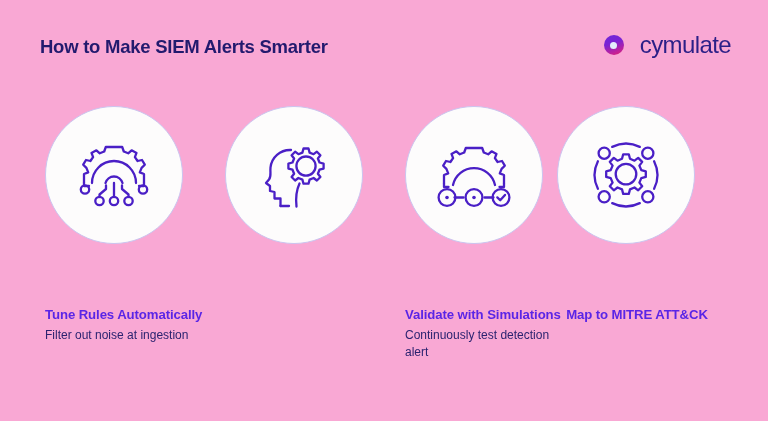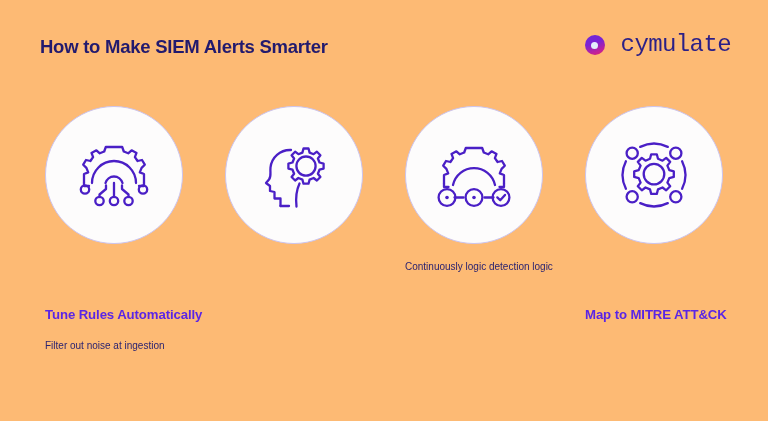--- a/index.html
+++ b/index.html
@@ -6,21 +6,21 @@
   html,body { width:768px; height:421px; }
   body {
     background:#e4eefc;
     font-family:"Liberation Sans", sans-serif;
     overflow:hidden;
     position:relative;
   }
   #infographic {
     position:absolute;
     inset:0;
-    background:#fdba74;
+    background:#f9a8d4;
   }
 
   
   .header {
     position:absolute;
     left:0; top:0;
     width:768px; height:100px;
   }
   .page-title {
     position:absolute;
@@ -30,21 +30,20 @@
     letter-spacing:-0.25px;
     color:#221a6e;
     white-space:nowrap;
   }
   .logo {
     position:absolute;
     right:37px; top:33px;
     display:flex;
     align-items:center;
     gap:16px;
-    font-family:Liberation Mono, monospace;
   }
   .logo-mark {
     width:20px; height:20px;
     border-radius:50%;
     background:
       radial-gradient(circle at 50% 50%, rgba(0,0,0,0) 0 30%, rgba(0,0,0,0) 30%),
       linear-gradient(160deg,#6d27d9 0%, #7b22d4 40%, #c0219a 78%, #e21f6e 100%);
     position:relative;
     flex:none;
   }
@@ -71,21 +70,21 @@
     width:768px; height:421px;
   }
   .col {
     position:absolute;
     top:106px;
     width:180px;
   }
   .col-0 { left:45px; }
   .col-1 { left:225px; }
   .col-2 { left:405px; }
-  .col-3 { left:585px; }
+  .col-3 { left:557px;text-align:center; }
 
   .icon-circle {
     width:138px; height:138px;
     border-radius:50%;
     background:#fdfcfc;
     border:1.4px solid #cbc4ef;
     display:flex;
     align-items:center;
     justify-content:center;
   }
@@ -94,22 +93,22 @@
   .col-heading {
     margin-top:62px;
     font-size:13.2px;
     font-weight:bold;
     line-height:1.32;
     color:#5a25e6;
     letter-spacing:-0.1px;
     width:160px;
   }
   .col-body {
-    margin-top:16px;
-    font-size:10px;
+    margin-top:4px;
+    font-size:12px;
     font-weight:normal;
     line-height:1.38;
     color:#2b2370;
     width:160px;
   }
 </style>
 </head>
 <body>
 
 <div id="infographic">
@@ -191,21 +190,22 @@
           <circle cx="11" cy="57.5" r="8.4"></circle>
           <circle cx="11" cy="57.5" r="1.8" fill="#4a1fc6" stroke="none"></circle>
 
           <circle cx="38" cy="57.5" r="8.4"></circle>
           <circle cx="38" cy="57.5" r="1.8" fill="#4a1fc6" stroke="none"></circle>
 
           <circle cx="65" cy="57.5" r="8.4"></circle>
           <path d="M61.3 57.4 L64.2 60.3 L69 54.9"></path>
         </svg>
       </div>
-      <div class="col-body">Continuously logic detection logic</div>
+      <div class="col-heading">Validate with Simulations</div>
+      <div class="col-body">Continuously test detection alert</div>
     </div>
 
     <div class="col col-3">
       <div class="icon-circle">
         <svg width="76" height="76" viewBox="0 0 76 76" fill="none" stroke="#4a1fc6" stroke-width="2.3" stroke-linecap="round" stroke-linejoin="round">
 
           <path d="M24.2 9.9 A31 31 0 0 1 51.8 9.9"></path>
           <path d="M66.1 24.2 A31 31 0 0 1 66.1 51.8"></path>
           <path d="M51.8 66.1 A31 31 0 0 1 24.2 66.1"></path>
           <path d="M9.9 51.8 A31 31 0 0 1 9.9 24.2"></path>

